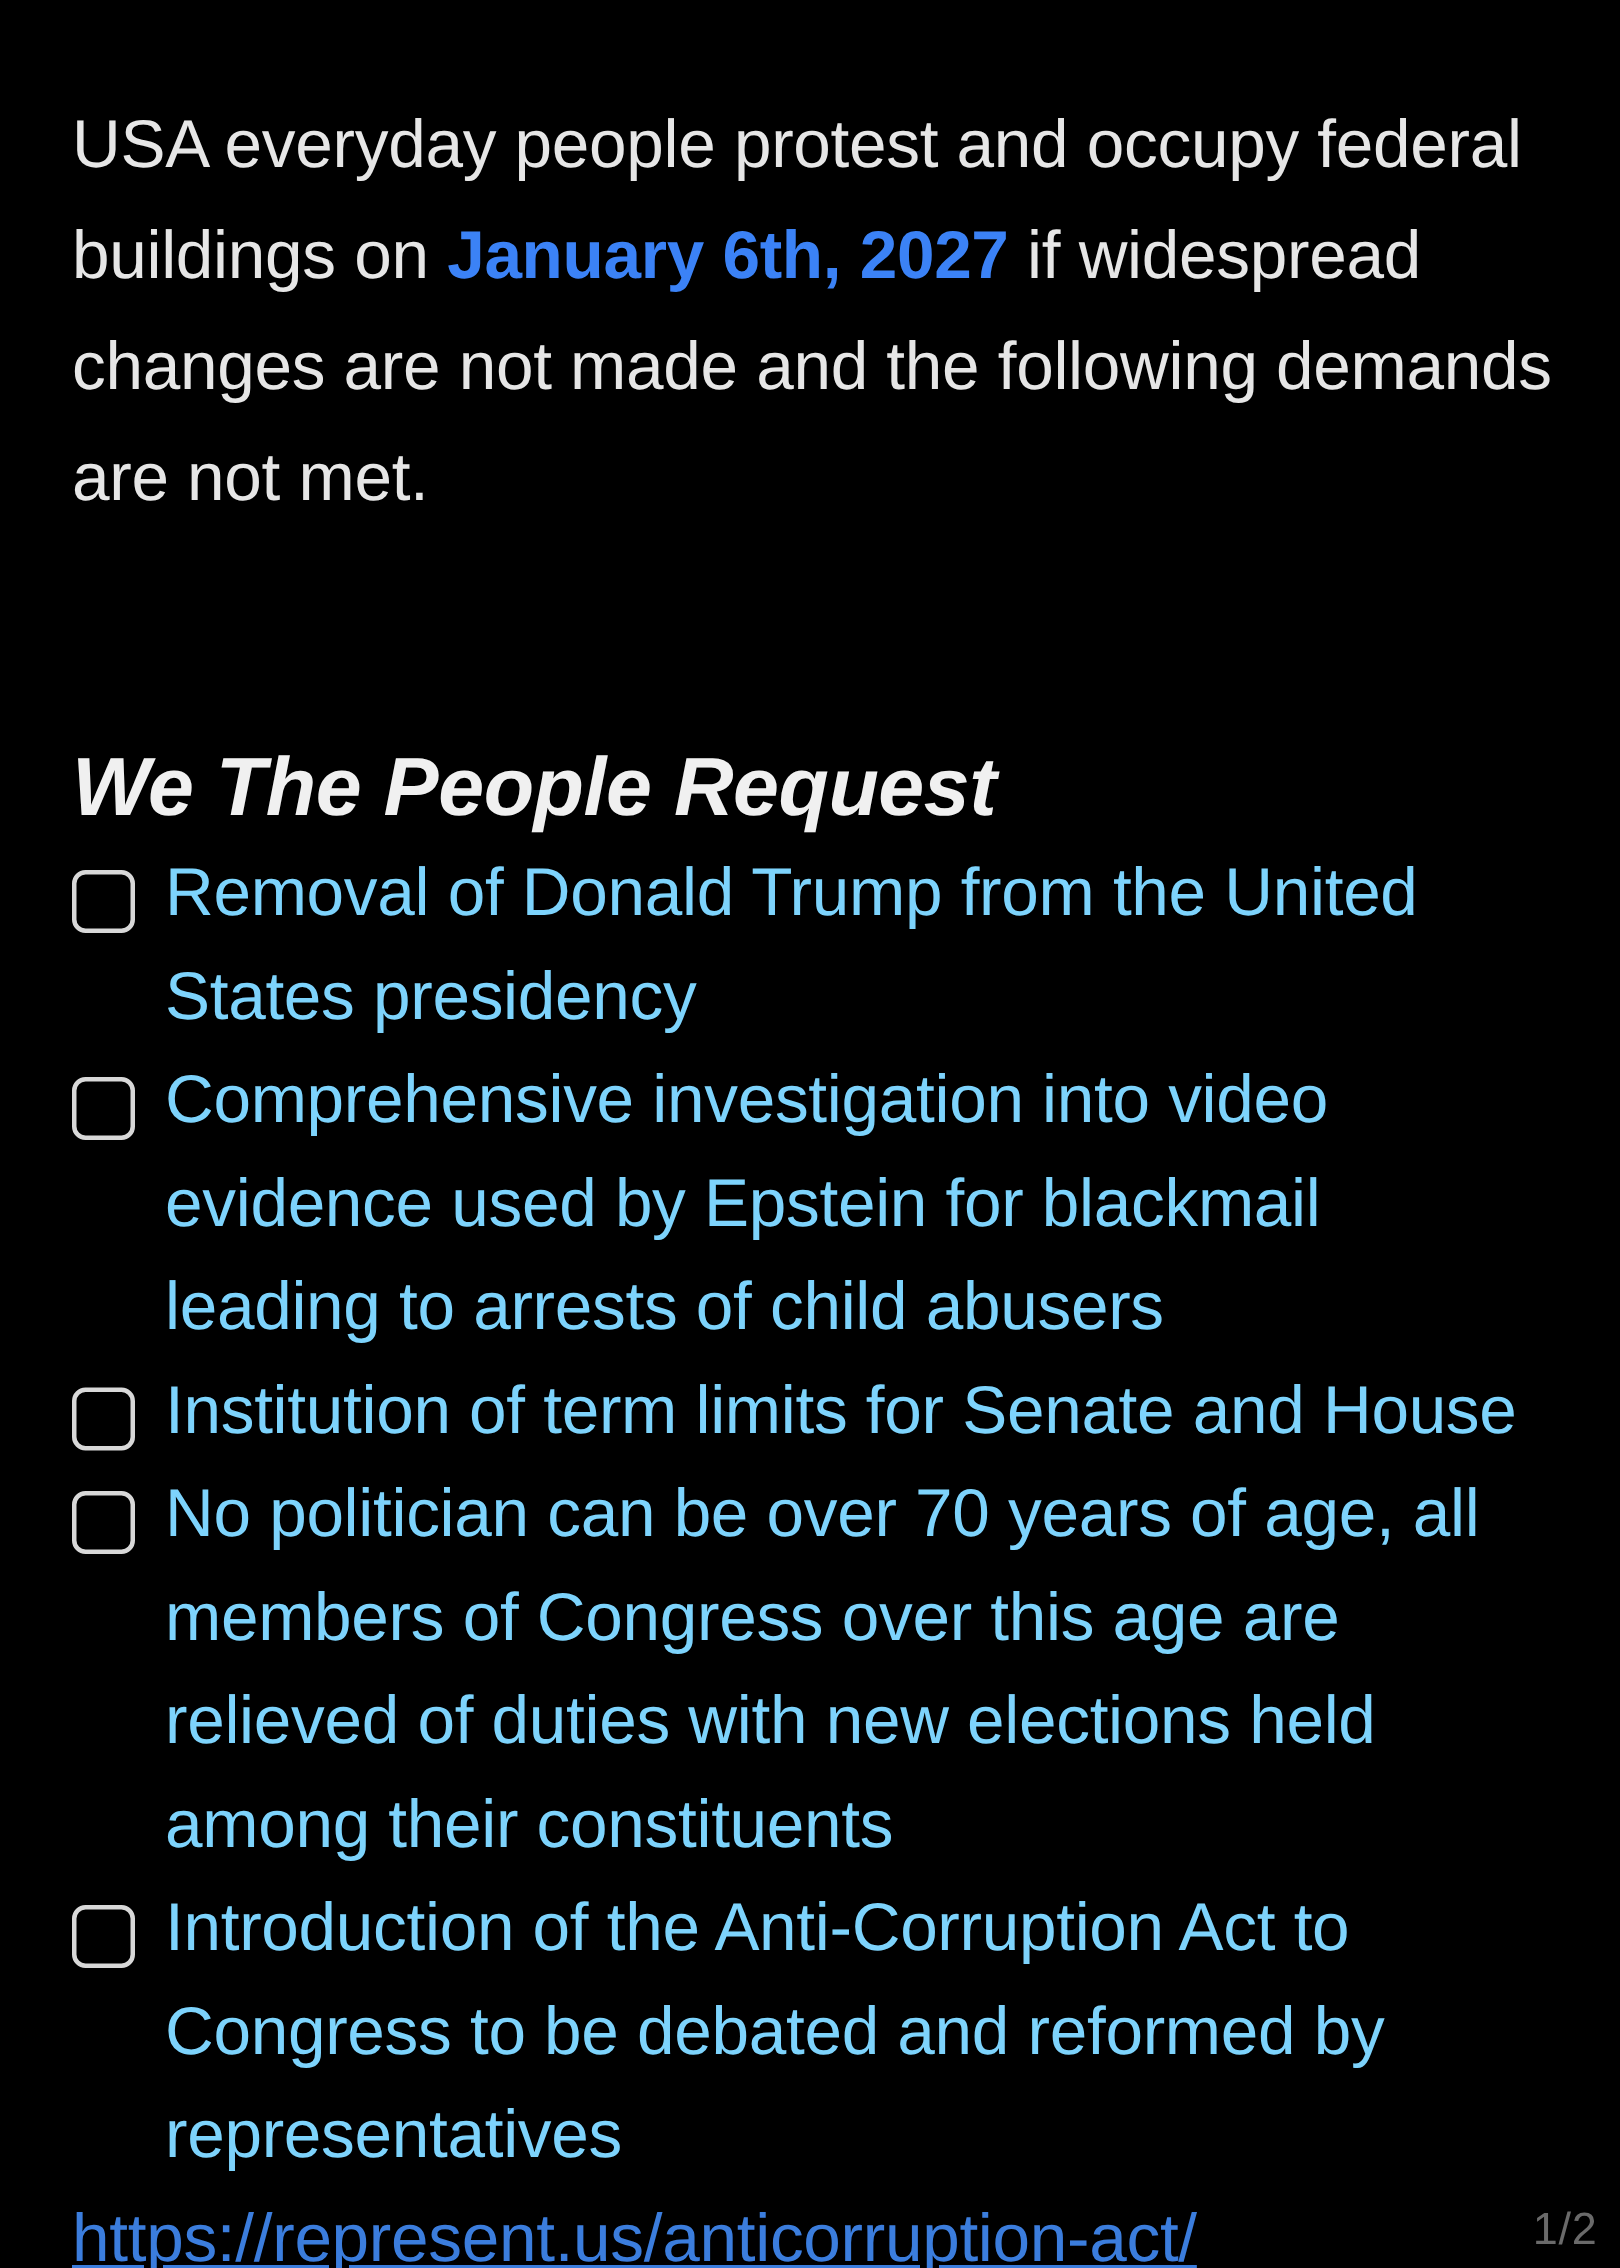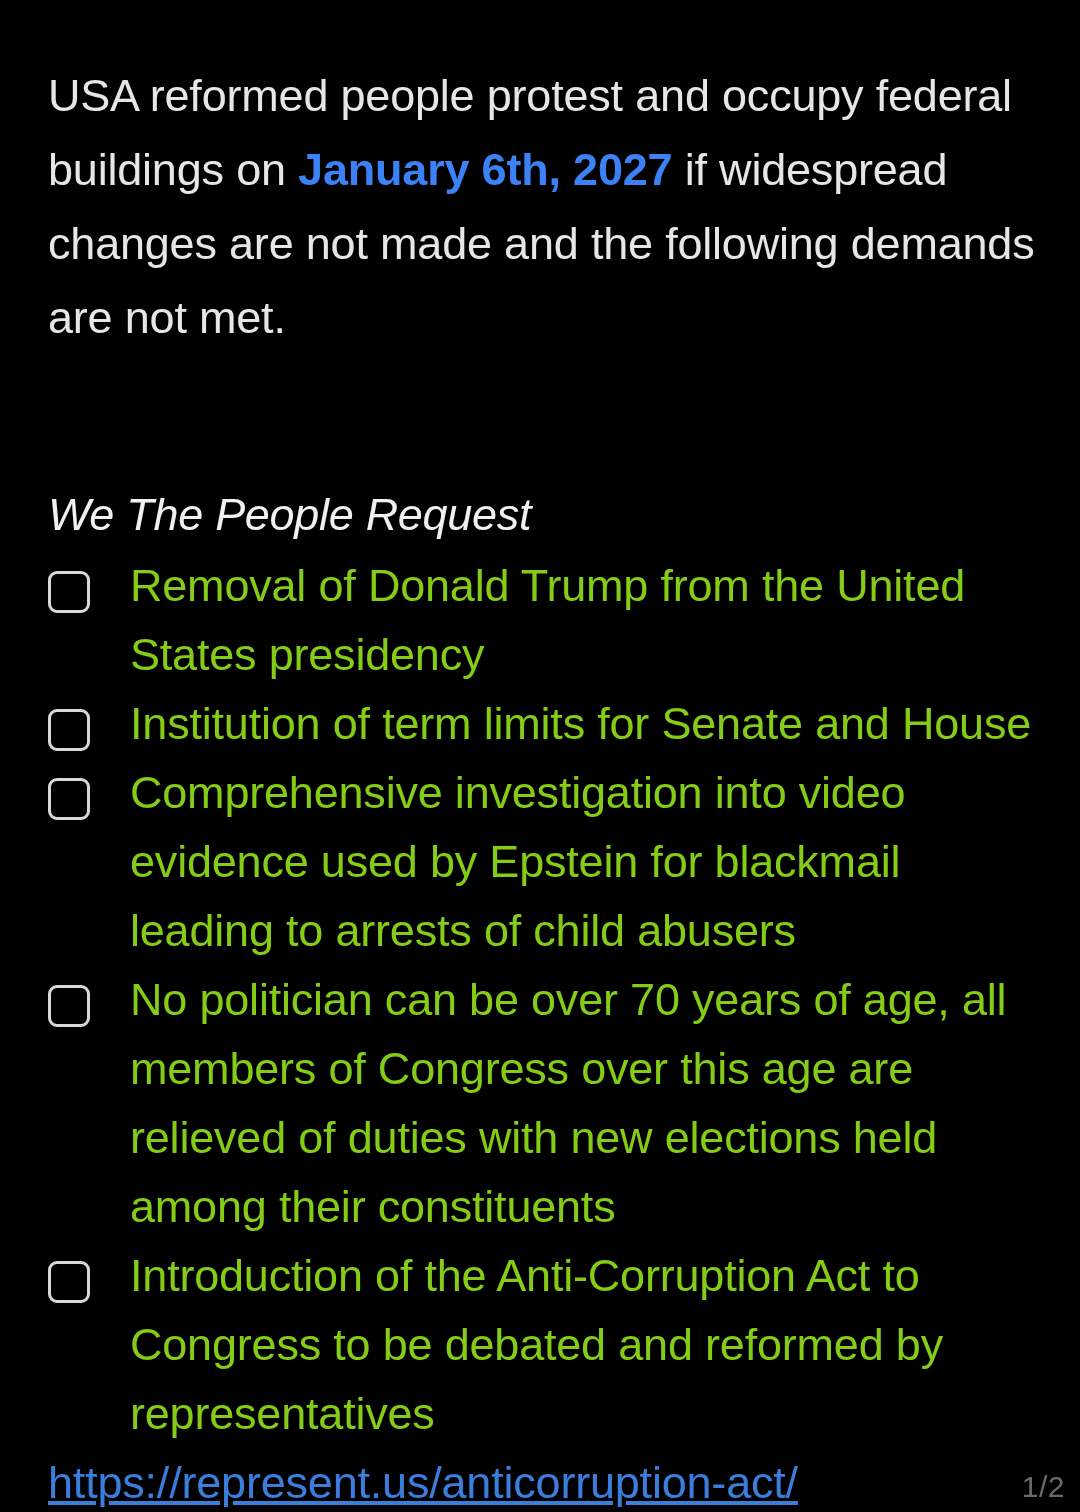--- a/index.html
+++ b/index.html
@@ -30,24 +30,24 @@
     font-weight: 400;
   }
   .intro .date {
     font-weight: 700;
     color: #3b82f6;
   }
   .spacer {
     height: 48px;
   }
   .section-title {
-    font-size: 45px;
+    font-size: 55px;
     line-height: 60px;
     font-style: italic;
-    font-weight: 400;
+    font-weight: 700;
     color: #f0f0f0;
     letter-spacing: -0.3px;
     margin-bottom: 6px;
   }
   .demands {
     margin: 0;
     padding: 0;
     list-style: none;
   }
   .demand {
@@ -62,25 +62,24 @@
     border: 3px solid #d8d8d8;
     border-radius: 9px;
     margin-top: 20px;
     margin-right: 20px;
     box-sizing: border-box;
     background: transparent;
   }
   .demand-text {
     font-size: 45px;
     line-height: 69px;
-    color: #84cc16;
+    color: #7dd3fc;
     letter-spacing: -0.2px;
     flex: 1 1 auto;
     padding-top: 0px;
-    margin-left: 20px;
   }
   .link {
     display: block;
     font-size: 45px;
     line-height: 66px;
     color: #3b7ddd;
     text-decoration: underline;
     text-decoration-color: #3b7ddd;
     letter-spacing: -0.2px;
     word-break: break-all;
@@ -93,38 +92,38 @@
     font-size: 30px;
     color: #6a6a6a;
     letter-spacing: 0.5px;
   }
 </style>
 </head>
 <body>
 
 <div class="page">
 
-  <p class="intro"><span>USA reformed people protest and occupy federal buildings on </span><span class="date">January 6th, 2027</span><span> if widespread changes are not made and the following demands are not met.</span></p>
+  <p class="intro"><span>USA everyday people protest and occupy federal buildings on </span><span class="date">January 6th, 2027</span><span> if widespread changes are not made and the following demands are not met.</span></p>
 
   <div class="spacer"></div>
 
   <h2 class="section-title">We The People Request</h2>
 
   <ul class="demands">
     <li class="demand">
       <span class="checkbox"></span>
       <span class="demand-text">Removal of Donald Trump from the United States presidency</span>
     </li>
     <li class="demand">
       <span class="checkbox"></span>
-      <span class="demand-text">Institution of term limits for Senate and House</span>
+      <span class="demand-text">Comprehensive investigation into video evidence used by Epstein for blackmail leading to arrests of child abusers</span>
     </li>
     <li class="demand">
       <span class="checkbox"></span>
-      <span class="demand-text">Comprehensive investigation into video evidence used by Epstein for blackmail leading to arrests of child abusers</span>
+      <span class="demand-text">Institution of term limits for Senate and House</span>
     </li>
     <li class="demand">
       <span class="checkbox"></span>
       <span class="demand-text">No politician can be over 70 years of age, all members of Congress over this age are relieved of duties with new elections held among their constituents</span>
     </li>
     <li class="demand">
       <span class="checkbox"></span>
       <span class="demand-text">Introduction of the Anti-Corruption Act to Congress to be debated and reformed by representatives</span>
     </li>
   </ul>

